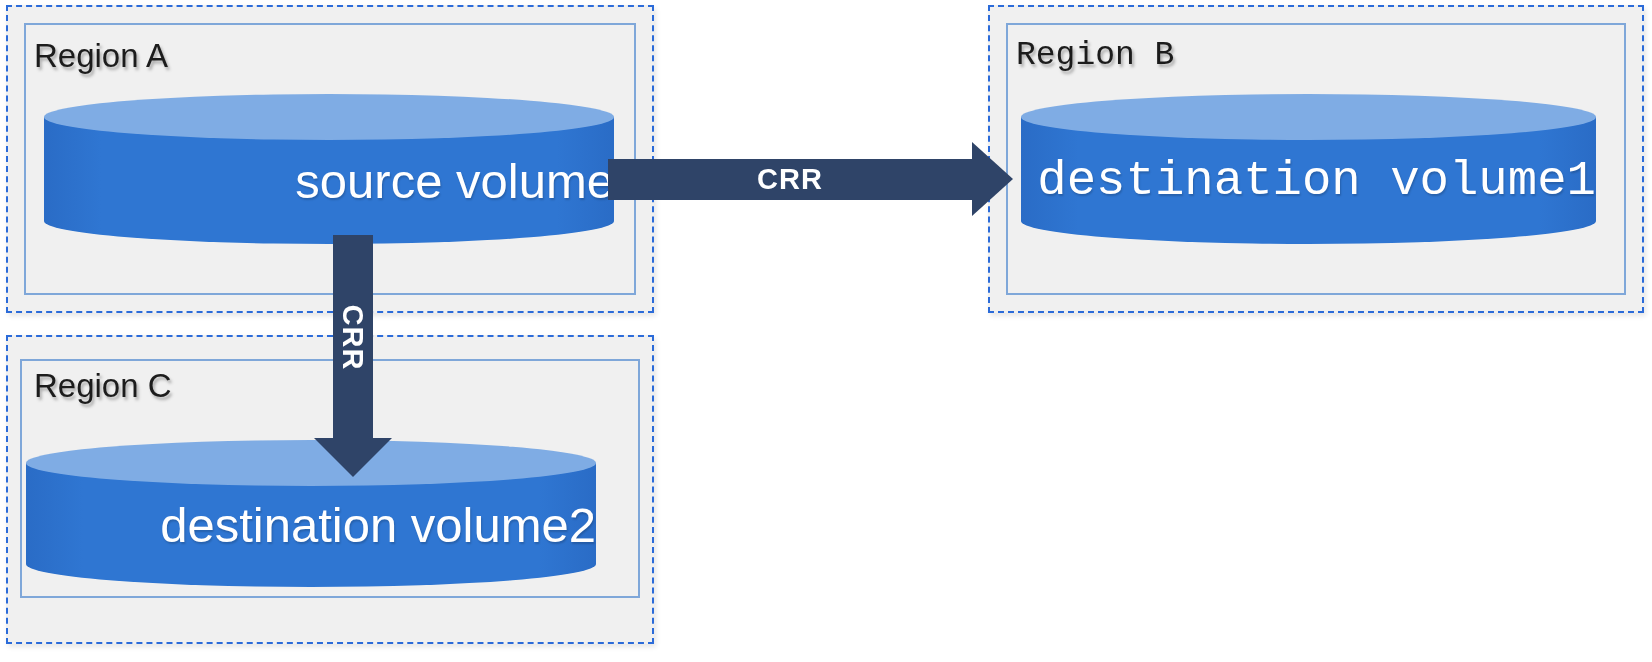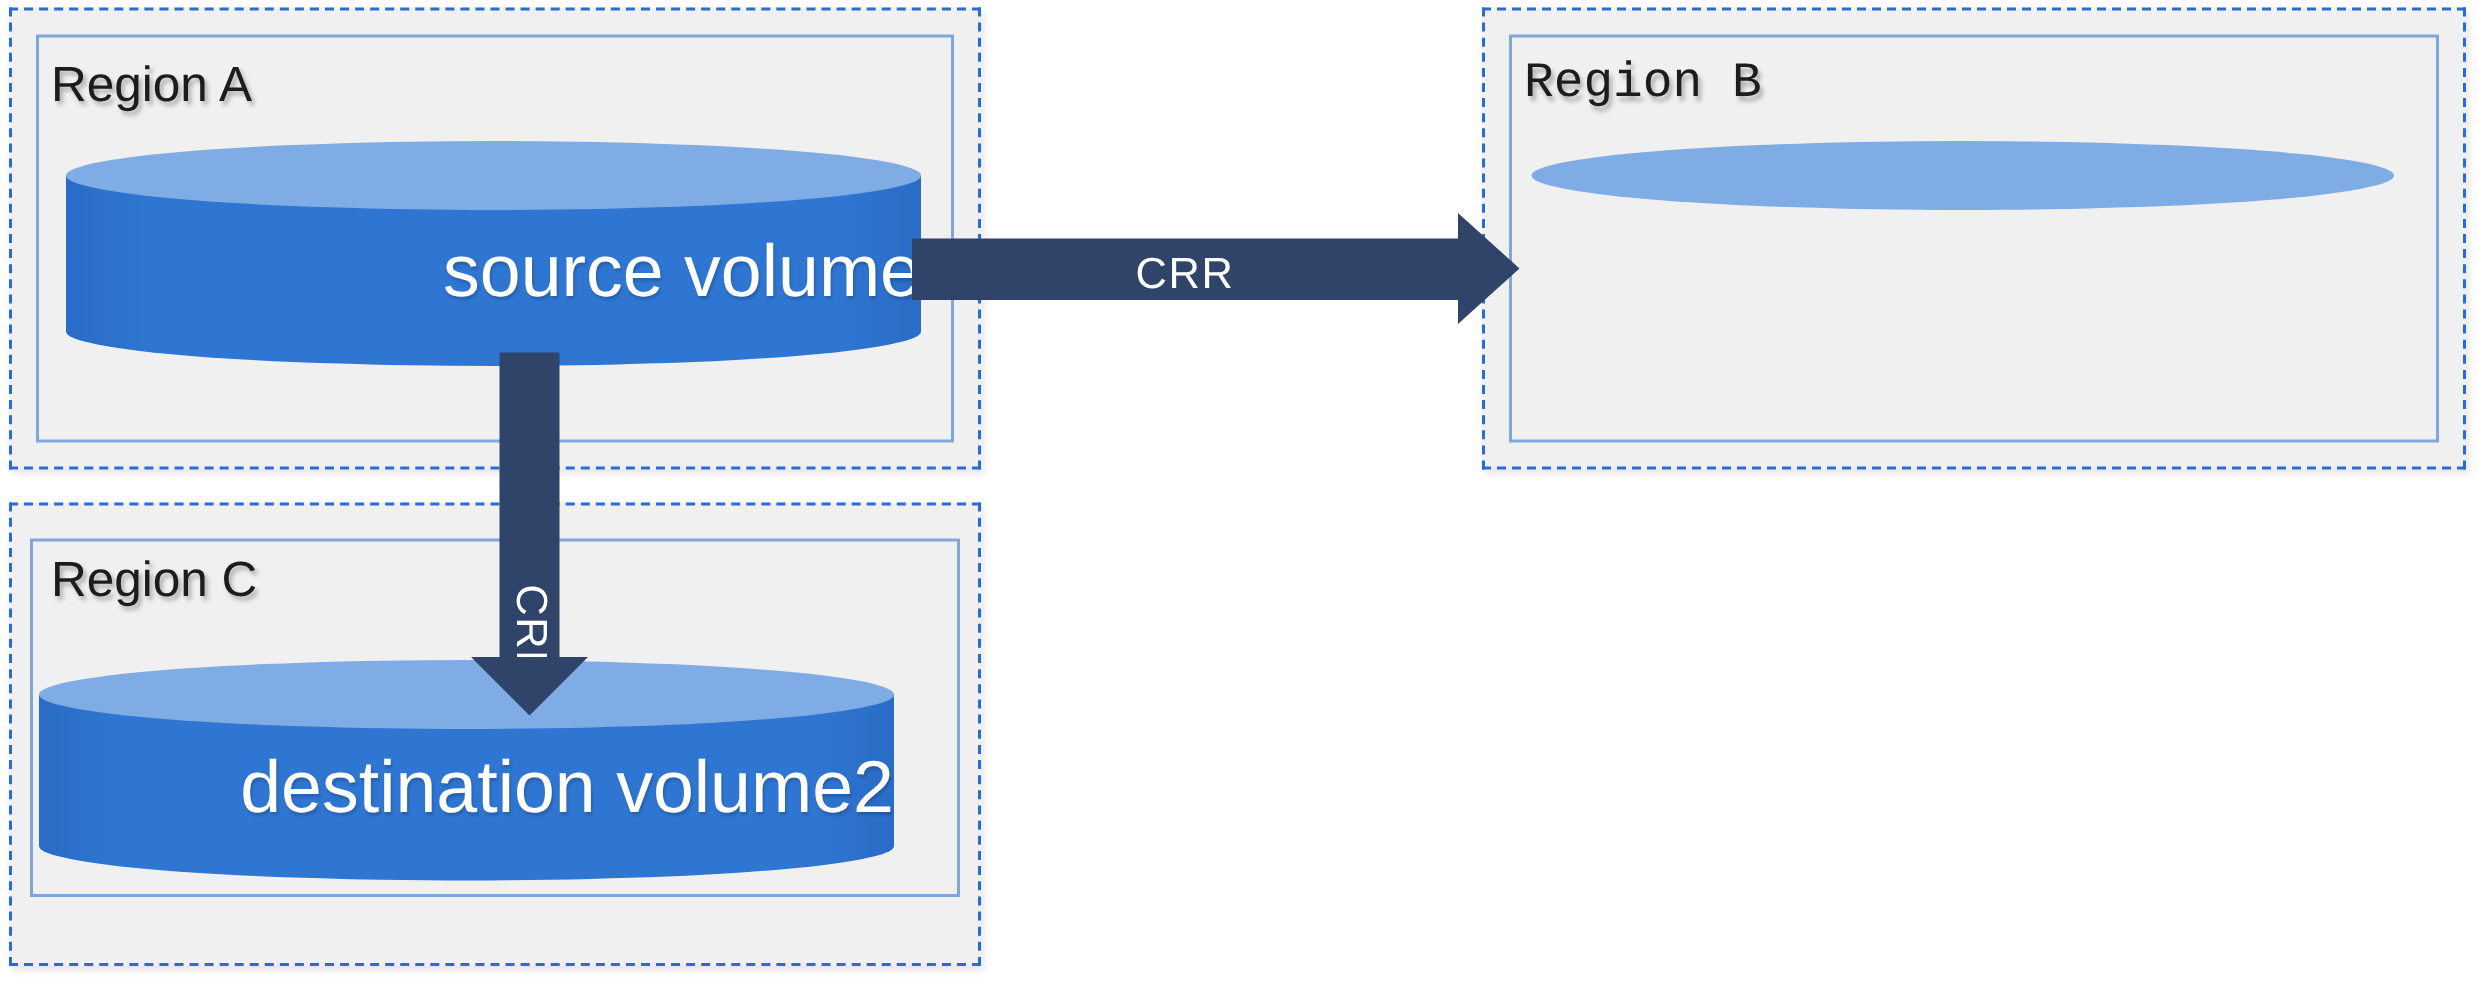--- a/index.html
+++ b/index.html
@@ -79,22 +79,23 @@
   }
   .cyl-source { left: 36px; top: 87px;  width: 570px; height: 150px; }
   .cyl-dest1  { left: 31px; top: 87px;  width: 575px; height: 150px; }
   .cyl-dest2  { left: 18px; top: 103px; width: 570px; height: 147px; }
 
   
   .arrow-part { position: absolute; z-index: 3; }
   .shaft {
     background: var(--arrow, #2f4468);
     display: flex;
-    align-items: flex-end;
+    align-items: center;
     justify-content: center;
+    font-weight: bold;
   }
   .shaft-h { left: 608px; top: 159px; width: 364px; height: 41px; }
   .shaft-v { left: 333px; top: 235px; width: 40px;  height: 204px; }
   .head-right {
     left: 972px; top: 142px;
     width: 0; height: 0;
     border-top: 37px solid transparent;
     border-bottom: 37px solid transparent;
     border-left: 41px solid var(--arrow, #2f4468);
   }
@@ -126,20 +127,23 @@
         <span class="vol-label">source volume</span>
       </div>
       <div class="cyl-top"></div>
     </div>
   </div>
 
   <div class="region region-b">
     <div class="inner-frame"></div>
     <div class="region-label">Region B</div>
     <div class="cylinder cyl-dest1">
+      <div class="cyl-body">
+        <span class="vol-label">destination volume1</span>
+      </div>
       <div class="cyl-top"></div>
     </div>
   </div>
 
   <div class="region region-c">
     <div class="inner-frame"></div>
     <div class="region-label">Region C</div>
     <div class="cylinder cyl-dest2">
       <div class="cyl-body">
         <span class="vol-label">destination volume2</span>

